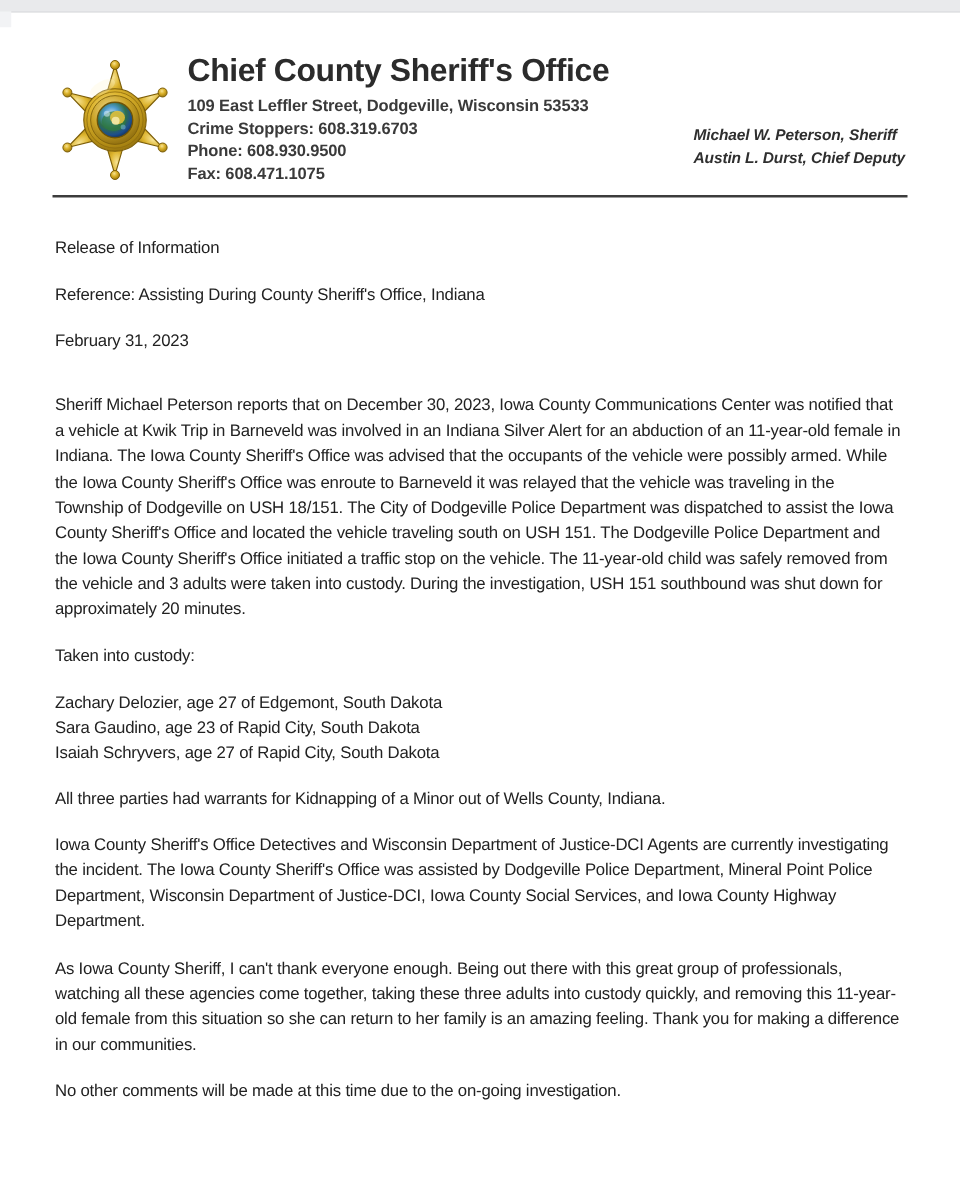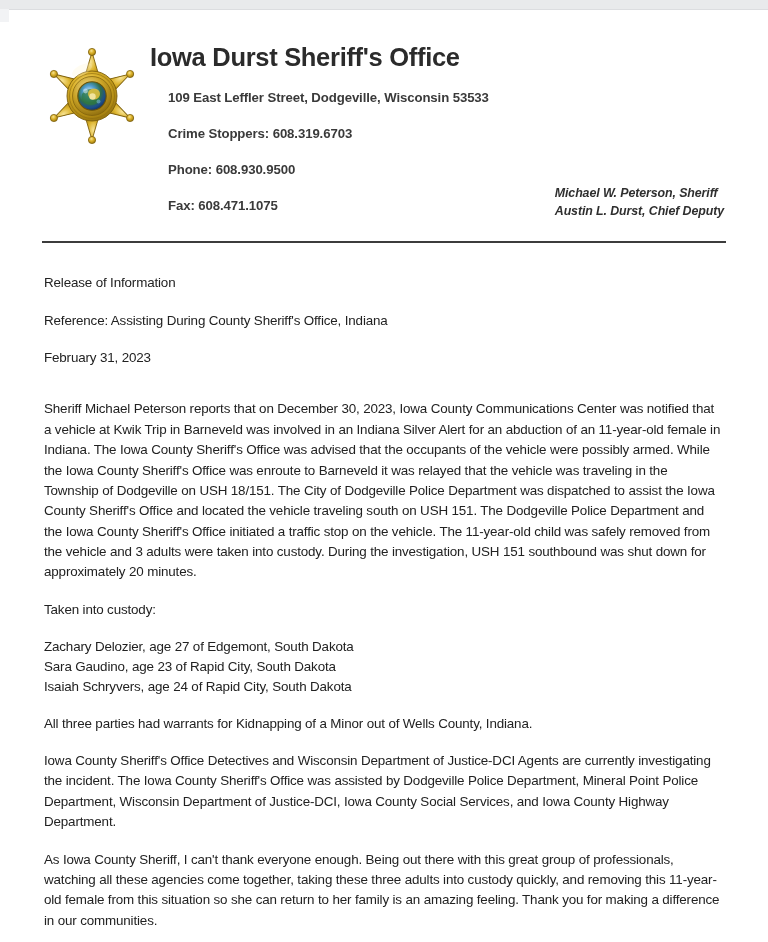--- a/index.html
+++ b/index.html
@@ -87,21 +87,21 @@
   }
   .agency-contact {
     font-family: "Liberation Sans", sans-serif;
     font-weight: bold;
     font-size: 13.2px;
     line-height: 1.37;
     color: #3a3a3a;
     letter-spacing: -0.1px;
     white-space: nowrap;
   }
-  .agency-contact div { margin: 18px; }
+  .agency-contact div { margin: 0; }
 
   .officials {
     flex: 0 0 auto;
     align-self: flex-end;
     text-align: left;
     padding-bottom: 12px;
     padding-right: 2px;
   }
   .officials div {
     font-family: "Liberation Sans", sans-serif;
@@ -212,21 +212,21 @@
               <circle cx="-6.5" cy="-5" r="2.4" fill="#cfe7f5" opacity="0.6"></circle>
               <circle cx="6.5" cy="5.5" r="2" fill="#7fc1e8" opacity="0.5"></circle>
 
               <ellipse cx="-10" cy="-26" rx="11" ry="5" fill="#fff6cf" opacity="0.30" transform="rotate(-28 -10 -26)"></ellipse>
             </g>
           </svg>
         </div>
       </div>
 
       <div class="agency-block">
-        <div class="agency-name">Iowa Durst Sheriff's Office</div>
+        <div class="agency-name">Chief County Sheriff's Office</div>
         <div class="agency-contact">
           <div>109 East Leffler Street, Dodgeville, Wisconsin 53533</div>
           <div>Crime Stoppers: 608.319.6703</div>
           <div>Phone: 608.930.9500</div>
           <div>Fax: 608.471.1075</div>
         </div>
       </div>
 
       <div class="officials">
         <div>Michael W. Peterson, Sheriff</div>
@@ -244,21 +244,21 @@
 
       <div class="spacer-lg"></div>
 
       <p class="narrative">Sheriff Michael Peterson reports that on December 30, 2023, Iowa County Communications Center was notified that a vehicle at Kwik Trip in Barneveld was involved in an Indiana Silver Alert for an abduction of an 11-year-old female in Indiana. The Iowa County Sheriff's Office was advised that the occupants of the vehicle were possibly armed.  While the Iowa County Sheriff's Office was enroute to Barneveld it was relayed that the vehicle was traveling in the Township of Dodgeville on USH 18/151.  The City of Dodgeville Police Department was dispatched to assist the Iowa County Sheriff's Office and located the vehicle traveling south on USH 151. The Dodgeville Police Department and the Iowa County Sheriff's Office initiated a traffic stop on the vehicle. The 11-year-old child was safely removed from the vehicle and 3 adults were taken into custody.  During the investigation, USH 151 southbound was shut down for approximately 20 minutes.</p>
 
       <p>Taken into custody:</p>
 
       <div class="custody-list">
         <p>Zachary Delozier, age 27 of Edgemont, South Dakota</p>
         <p>Sara Gaudino, age 23 of Rapid City, South Dakota</p>
-        <p>Isaiah Schryvers, age 24 of Rapid City, South Dakota</p>
+        <p>Isaiah Schryvers, age 27 of Rapid City, South Dakota</p>
       </div>
 
       <div class="block-gap"></div>
 
       <p>All three parties had warrants for Kidnapping of a Minor out of Wells County, Indiana.</p>
 
       <p>Iowa County Sheriff's Office Detectives and Wisconsin Department of Justice-DCI Agents are currently investigating the incident. The Iowa County Sheriff's Office was assisted by Dodgeville Police Department, Mineral Point Police Department, Wisconsin Department of Justice-DCI, Iowa County Social Services, and Iowa County Highway Department.</p>
 
       <p>As Iowa County Sheriff, I can't thank everyone enough.  Being out there with this great group of professionals, watching all these agencies come together, taking these three adults into custody quickly, and removing this 11-year-old female from this situation so she can return to her family is an amazing feeling. Thank you for making a difference in our communities.</p>
 

